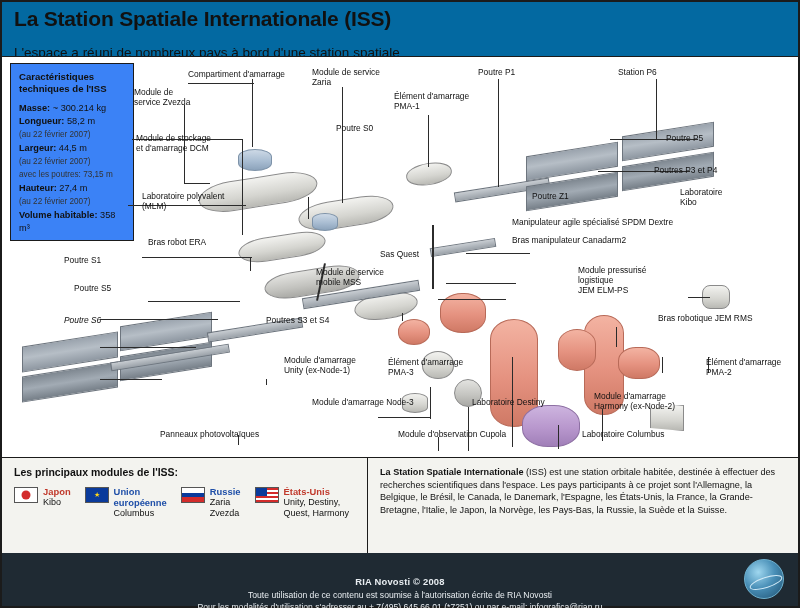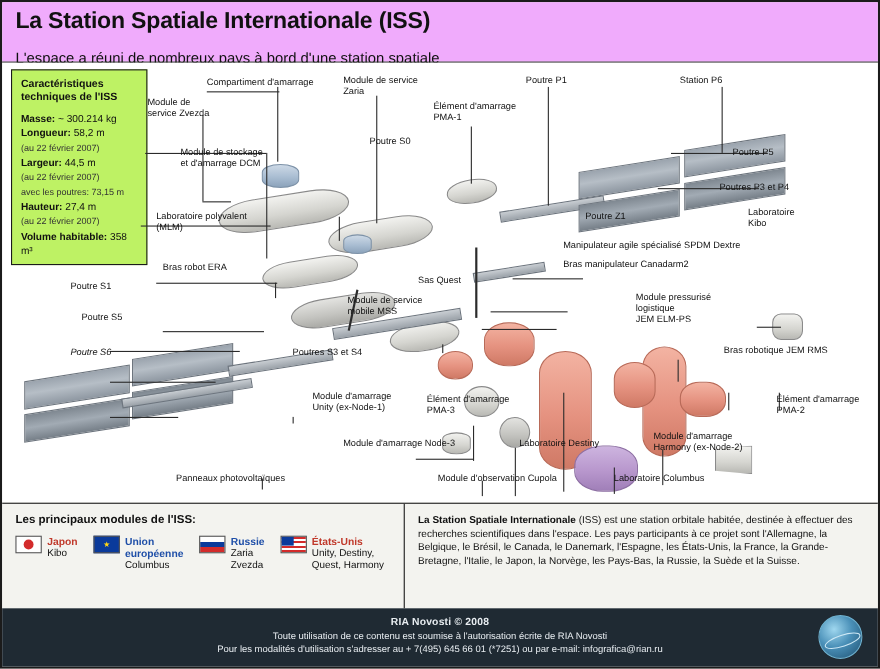--- a/index.html
+++ b/index.html
@@ -13,21 +13,21 @@
   #page {
     position: relative;
     width: 800px; height: 608px;
     background: #ffffff;
     border: 2px solid #1b1b1b;
   }
 
   
   #header {
     position: absolute; left:0; top:0; width:796px; height:54px;
-    background:#f0abfc;
+    background:#0369a1;
     padding: 4px 12px 0 12px;
   }
   #title {
     font-size: 21px; font-weight: bold; color:#111; letter-spacing:-0.2px;
     line-height: 26px;
   }
   #subtitle {
     font-size: 13.5px; color:#111; line-height: 20px; margin-top:11px;
   }
   #header-rule {
@@ -37,21 +37,21 @@
   
   #stage {
     position:absolute; left:0; top:55px; width:796px; height:400px;
     background: #ffffff;
     overflow:hidden;
   }
 
   
   #specs {
     position:absolute; left:8px; top:6px; width:124px; height:178px;
-    border:1.5px solid #1b1b1b; background:#bef264;
+    border:1.5px solid #1b1b1b; background:#3b82f6;
     padding:7px 7px 5px 8px;
     font-size:9.2px; line-height:12.4px; color:#111;
   }
   #specs .sp-title { font-weight:bold; font-size:9.6px; line-height:12px; margin-bottom:7px; }
   #specs .row { margin-bottom:1px; }
   #specs b { font-weight:bold; }
   #specs .small { font-size:8.2px; color:#333; }
 
   
   .lbl {
@@ -121,21 +121,21 @@
   #legend-right { flex:1; padding: 8px 12px 6px 12px; }
   #legend-right .txt { font-size:9.1px; line-height:12.6px; color:#111; }
   #legend-right .txt b { font-weight:bold; }
 
   
   #footer {
     position:absolute; left:0; top:551px; width:796px; height:53px;
     background:#1f2a33; color:#e8edf1;
     text-align:center;
   }
-  #footer .f1 { font-size:9.4px; font-weight:bold; padding-top:6px; letter-spacing:.2px; }
+  #footer .f1 { font-size:9.4px; font-weight:bold; padding-top:23px; letter-spacing:.2px; }
   #footer .f2 { font-size:8.6px; line-height:12px; margin-top:2px; }
   #footer .f3 { font-size:8.6px; line-height:12px; }
   #logo {
     position:absolute; right:14px; top:6px; width:40px; height:40px; border-radius:50%;
     background: radial-gradient(circle at 35% 32%, #9fd7ef 0%, #4a90b8 45%, #1d4f70 100%);
     border:1px solid #6fb2d0;
   }
   #logo:after{
     content:""; position:absolute; left:4px; top:17px; width:32px; height:9px;
     border-radius:50%; border:1.4px solid #cfe9f6; transform:rotate(-18deg);
@@ -249,21 +249,21 @@
 
     <div class="lbl" style="left:186px; top:12px;">Compartiment d'amarrage</div>
     <div class="lbl" style="left:132px; top:30px;">Module de
 service Zvezda</div>
     <div class="lbl" style="left:310px; top:10px;">Module de service
 Zaria</div>
     <div class="lbl" style="left:476px; top:10px;">Poutre P1</div>
     <div class="lbl" style="left:616px; top:10px;">Station P6</div>
     <div class="lbl" style="left:392px; top:34px;">Élément d'amarrage
 PMA-1</div>
-    <div class="lbl" style="left:134px; top:76px;margin-left:28px;">Module de stockage
+    <div class="lbl" style="left:134px; top:76px;">Module de stockage
 et d'amarrage DCM</div>
     <div class="lbl" style="left:334px; top:66px;">Poutre S0</div>
     <div class="lbl" style="left:664px; top:76px;">Poutre P5</div>
     <div class="lbl" style="left:652px; top:108px;">Poutres P3 et P4</div>
     <div class="lbl" style="left:140px; top:134px;">Laboratoire polyvalent
 (MLM)</div>
     <div class="lbl" style="left:530px; top:134px;">Poutre Z1</div>
     <div class="lbl" style="left:678px; top:130px;">Laboratoire
 Kibo</div>
     <div class="lbl" style="left:510px; top:160px;">Manipulateur agile spécialisé SPDM Dextre</div>
@@ -285,21 +285,21 @@
     <div class="lbl" style="left:386px; top:300px;">Élément d'amarrage
 PMA-3</div>
     <div class="lbl" style="left:704px; top:300px;">Élément d'amarrage
 PMA-2</div>
     <div class="lbl" style="left:310px; top:340px;">Module d'amarrage Node-3</div>
     <div class="lbl" style="left:470px; top:340px;">Laboratoire Destiny</div>
     <div class="lbl" style="left:592px; top:334px;">Module d'amarrage
 Harmony (ex-Node-2)</div>
     <div class="lbl" style="left:158px; top:372px;">Panneaux photovoltaïques</div>
     <div class="lbl" style="left:396px; top:372px;">Module d'observation Cupola</div>
-    <div class="lbl" style="left:556px; top:372px;">Laboratoire Columbus</div>
+    <div class="lbl" style="left:580px; top:372px;">Laboratoire Columbus</div>
   </div>
 
   <div id="legend">
     <div id="legend-left">
       <h3>Les principaux modules de l'ISS:</h3>
       <div class="flagrow">
         <div class="flagitem">
           <div class="flag flag-jp"></div>
           <div>
             <div class="fl-name jp">Japon</div>

